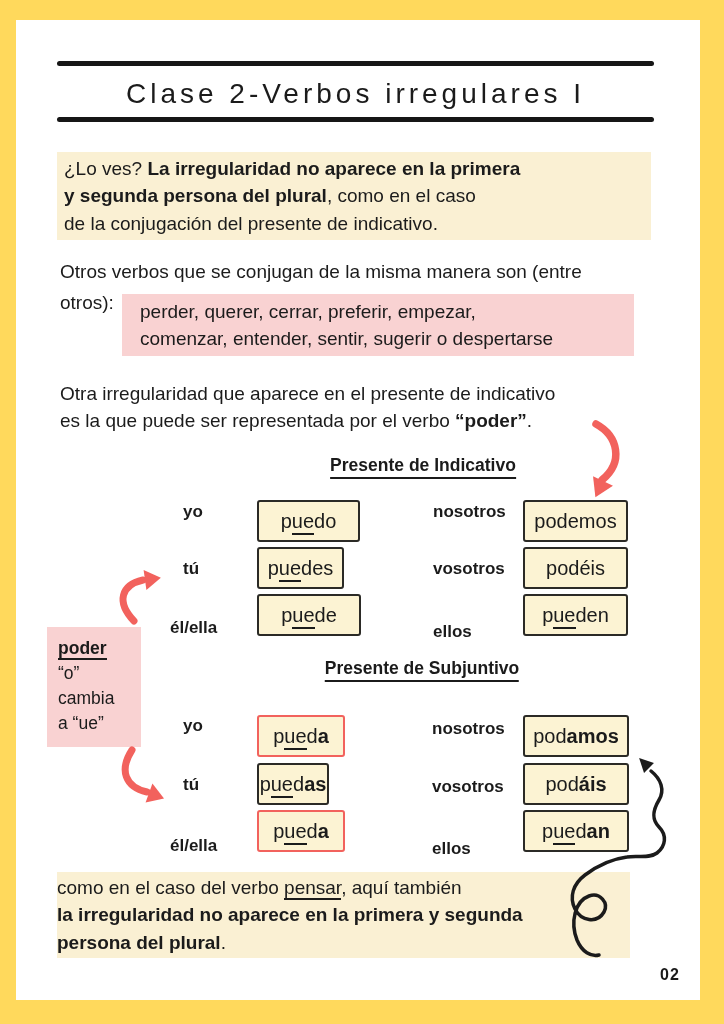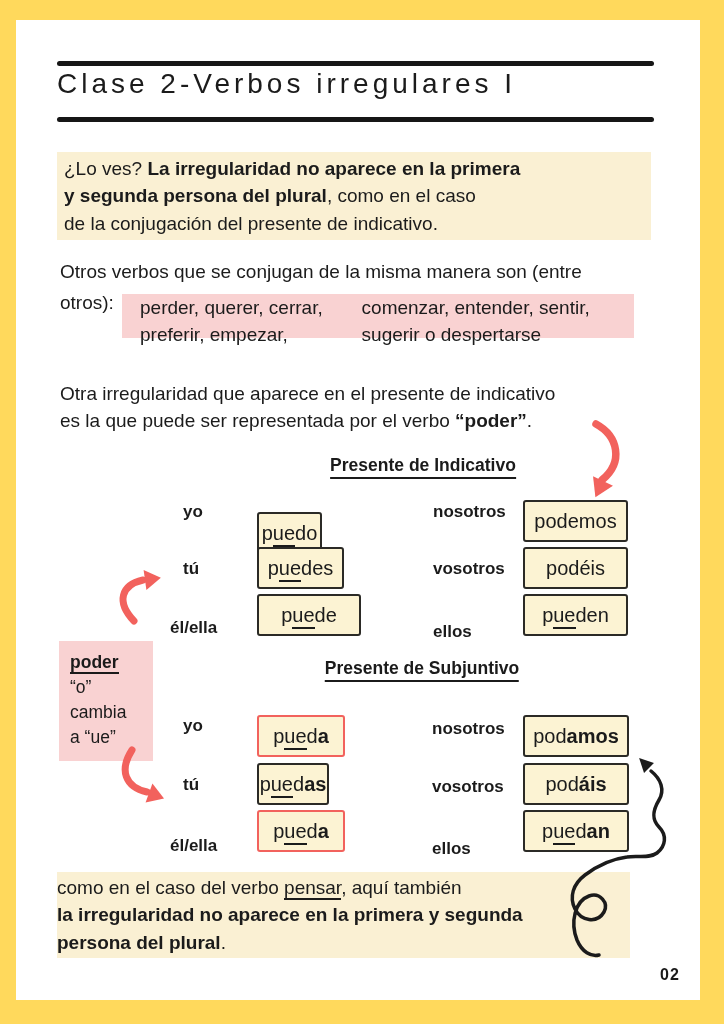--- a/index.html
+++ b/index.html
@@ -4,51 +4,51 @@
 <style>
   html,body{margin:0;padding:0;}
   .canvas{
     position:relative; width:724px; height:1024px;
     background:#FFD95C; overflow:hidden;
     font-family:"Liberation Sans", sans-serif; color:#1B1B1B;
   }
   .page{position:absolute; left:16px; top:20px; width:684px; height:980px; background:#ffffff;}
   .rule{position:absolute; left:57px; width:597px; height:5px; background:#161616; border-radius:3px;}
   .title{
-    position:absolute; left:57px; top:68px; width:597px; 
+    position:absolute; left:57px; top:78px; width:597px; text-align:center;
     font-size:28px; letter-spacing:4px; font-weight:500; white-space:nowrap;
   }
   .note{
     position:absolute; box-sizing:border-box; display:flex; flex-direction:column; justify-content:center;
     font-size:19px; line-height:27.5px; background:#FAF0D3;
   }
   .note-top{left:57px; top:152px; width:594px; height:88px; padding-left:7px;}
   .note-bottom{left:57px; top:872px; width:573px; height:86px; padding-left:0;}
   .pinkbox{
-    position:absolute; left:122px; top:294px; width:512px; height:44px;
-    background:#F9D2D2; box-sizing:border-box; display:flex; flex-direction:row;
+    position:absolute; left:122px; top:294px; width:512px; height:62px;
+    background:#F9D2D2; box-sizing:border-box; display:flex; flex-direction:column;
     justify-content:center; padding-left:18px; font-size:19px; line-height:27px;
   }
   .bodyline{position:absolute; font-size:19px; line-height:27px; white-space:nowrap;}
   .heading{
     position:absolute; transform:translateX(-50%); font-weight:700; font-size:17.5px;
     border-bottom:2.5px solid #1B1B1B; padding-bottom:1px; white-space:nowrap;
   }
   .person{position:absolute; font-weight:700; font-size:17px; white-space:nowrap;}
   .vbox{
     position:absolute; height:42px; background:#FCF3D3; border:2px solid #2B2A26; border-radius:3px;
     box-sizing:border-box; display:flex; align-items:center; justify-content:center; font-size:20px;
   }
   .vbox.red{border-color:#F2625D;}
   .ul{border-bottom:2px solid #1B1B1B; padding-bottom:1px;}
   .u{border-bottom:2px solid #1B1B1B;}
   b{font-weight:700;}
   .poderbox{
-    position:absolute; left:59px; top:627px; width:94px; height:120px; background:#F9D2D2;
-    box-sizing:border-box; padding:9px 0 0 11px; font-size:17.5px; line-height:25px;margin-top:14px;
+    position:absolute; left:47px; top:627px; width:94px; height:120px; background:#F9D2D2;
+    box-sizing:border-box; padding:9px 0 0 11px; font-size:17.5px; line-height:25px;
   }
   .poderbox .ttl{font-weight:700; border-bottom:2px solid #1B1B1B;}
   .pagenum{position:absolute; left:660px; top:966px; font-weight:700; font-size:16px; letter-spacing:1px;}
   svg.overlay{position:absolute; left:0; top:0; pointer-events:none;}
 </style>
 </head>
 <body>
 
 <div class="canvas">
   <div class="page"></div>
@@ -69,21 +69,21 @@
     <div>perder, querer, cerrar, preferir, empezar,</div>
     <div>comenzar, entender, sentir, sugerir o despertarse</div>
   </div>
 
   <div class="bodyline" style="left:60px; top:380px;">Otra irregularidad que aparece en el presente de indicativo</div>
   <div class="bodyline" style="left:60px; top:407px;"><span>es la que puede ser representada por el verbo </span><b>“poder”</b><span>.</span></div>
 
   <div class="heading" style="left:423px; top:455px;">Presente de Indicativo</div>
 
   <div class="person" style="left:183px; top:502px;">yo</div>
-  <div class="vbox" style="left:257px; top:512px; width:65px;">
+  <div class="vbox" style="left:257px; top:500px; width:103px;">
     <span><span>p</span><span class="ul">ue</span><span>do</span><b></b></span>
   </div>
   <div class="person" style="left:183px; top:559px;">tú</div>
   <div class="vbox" style="left:257px; top:547px; width:87px;">
     <span><span>p</span><span class="ul">ue</span><span>des</span><b></b></span>
   </div>
   <div class="person" style="left:170px; top:618px;">él/ella</div>
   <div class="vbox" style="left:257px; top:594px; width:104px;">
     <span><span>p</span><span class="ul">ue</span><span>de</span><b></b></span>
   </div>

